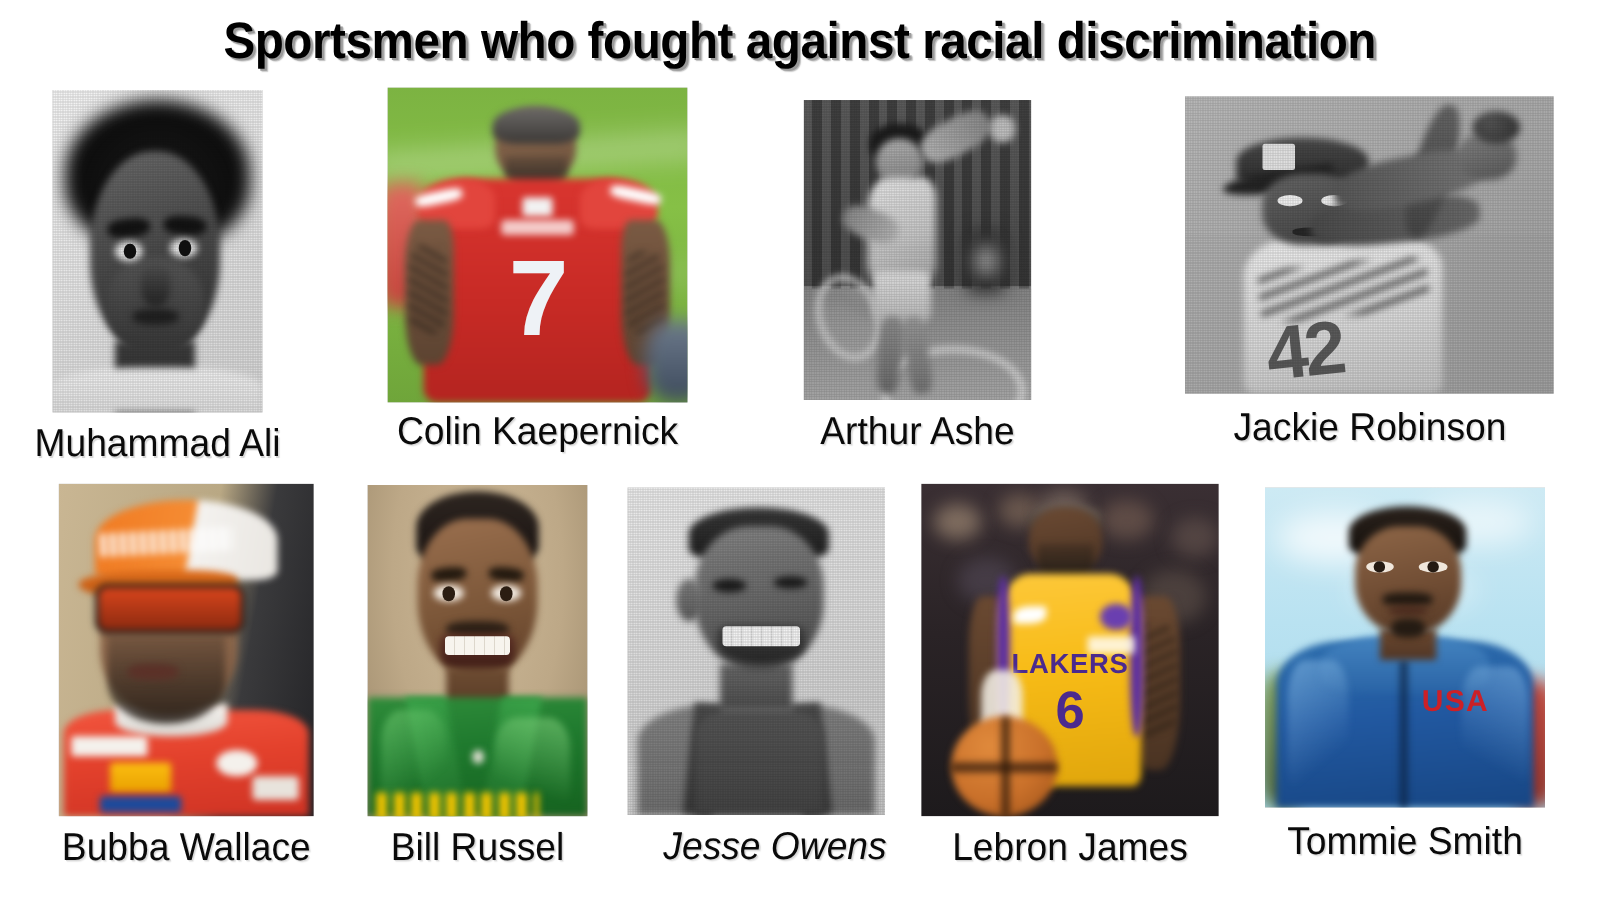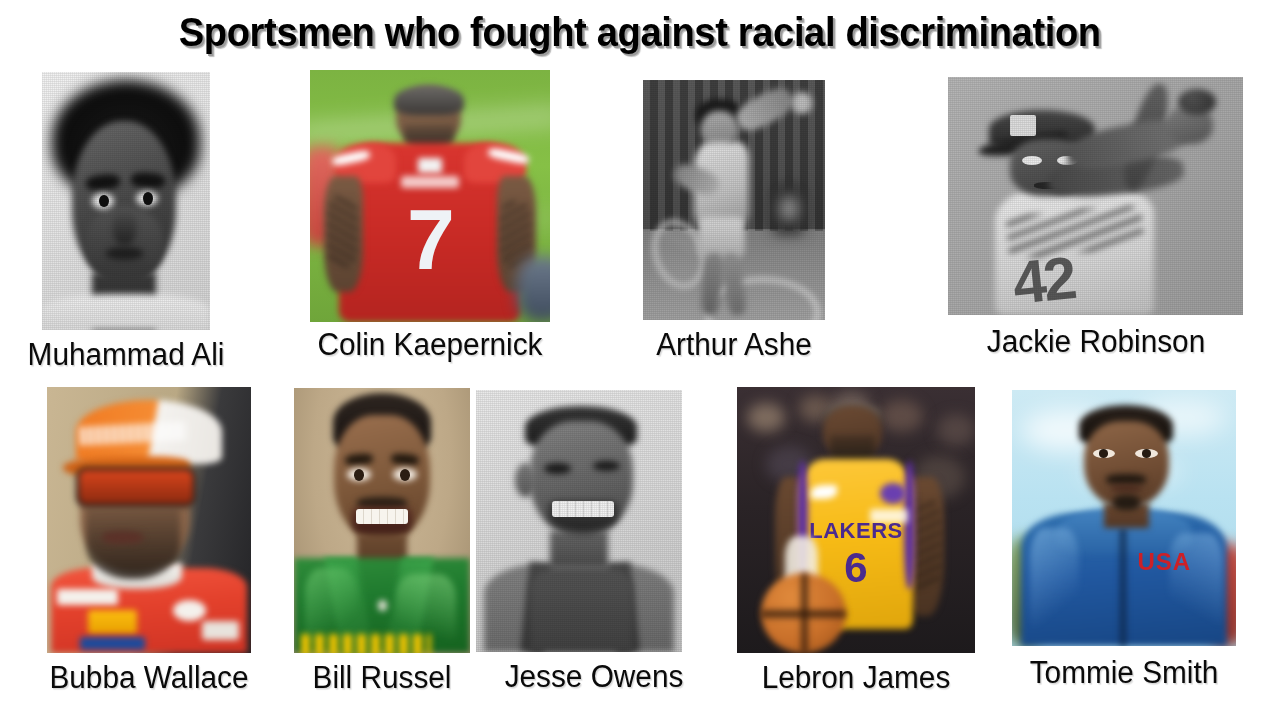--- a/index.html
+++ b/index.html
@@ -523,21 +523,21 @@
     <div class="rect lapelL soft"></div>
     <div class="rect lapelR soft"></div>
     <div class="rect shine1 soft"></div>
     <div class="rect shine2 soft"></div>
     <div class="blob btn soft"></div>
     <div class="rect word soft"></div>
   </div>
   <div class="caption" style="top:273px;">Bill Russel</div>
 </div>
 
-<div class="card" id="p7" style="left:476px; top:390px; width:235px; height:320px;">
+<div class="card" id="p7" style="left:502px; top:390px; width:235px; height:320px;font-style:italic;">
   <div class="photo mono" style="width:206px; height:262px;">
     <div class="bg"></div>
     <div class="rect shoul soft"></div>
     <div class="rect strapL soft"></div>
     <div class="rect strapR soft"></div>
     <div class="rect vest soft"></div>
     <div class="rect neck soft"></div>
     <div class="blob hair soft"></div>
     <div class="blob face soft"></div>
     <div class="blob ear soft"></div>

